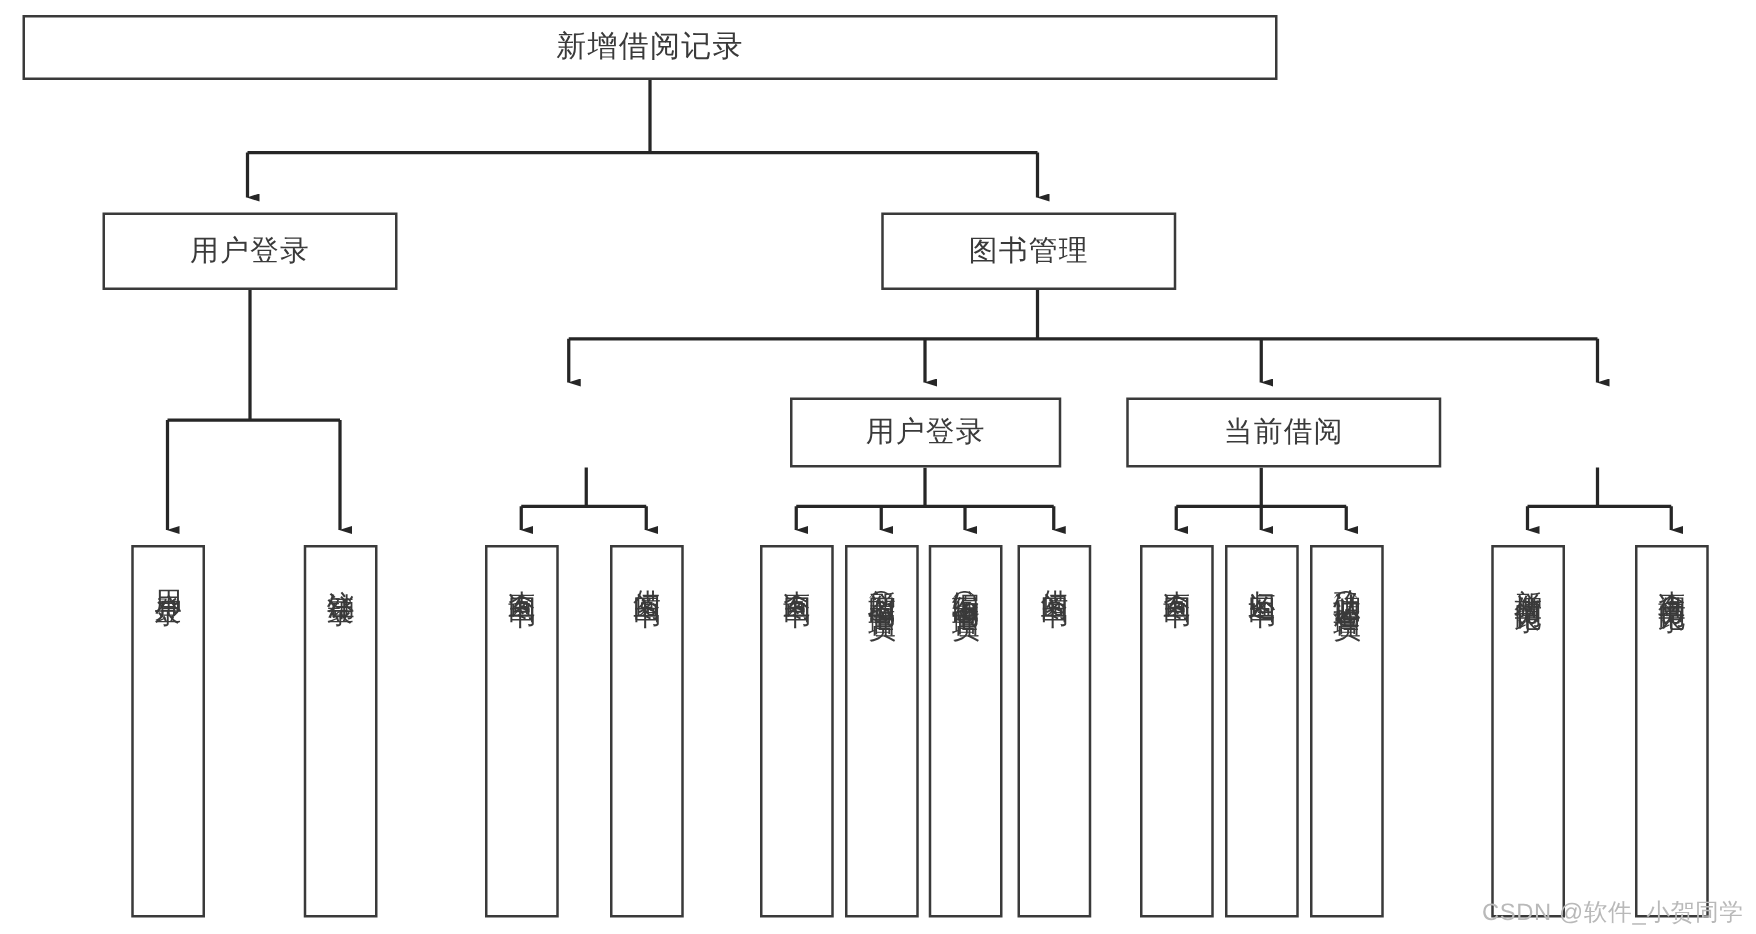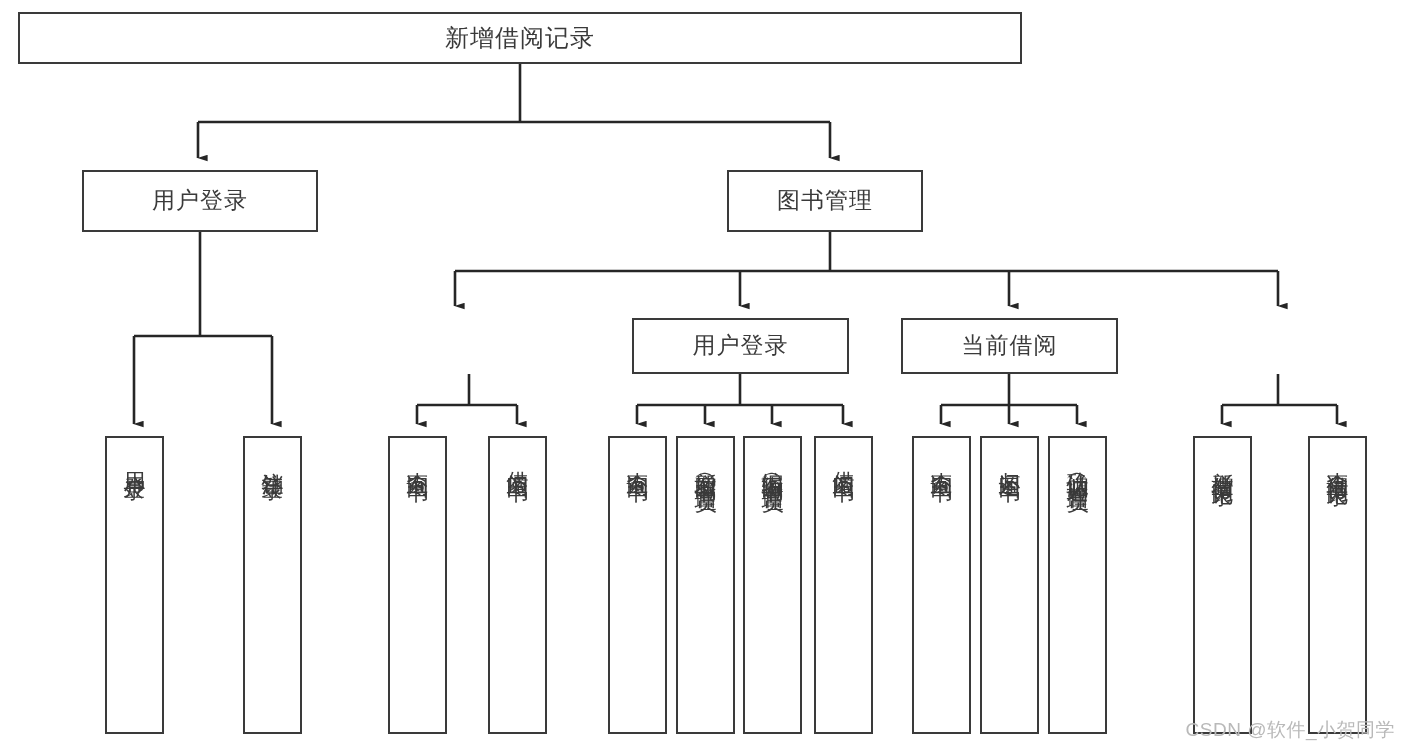--- a/index.html
+++ b/index.html
@@ -110,28 +110,28 @@
     </g>
   </svg>
 
   <div class="node h-node" id="n-root" style="left:18px;top:12px;width:1004px;height:52px;">
     <span class="lbl">新增借阅记录</span>
   </div>
 
   <div class="node h-node" style="left:82px;top:170px;width:236px;height:62px;">
     <span class="lbl">用户登录</span>
   </div>
-  <div class="node h-node" style="left:727px;top:170px;width:196px;height:62px;">
+  <div class="node h-node" style="left:705px;top:170px;width:236px;height:62px;">
     <span class="lbl">图书管理</span>
   </div>
 
   <div class="node h-node" style="left:632px;top:318px;width:217px;height:56px;">
     <span class="lbl">用户登录</span>
   </div>
-  <div class="node h-node" style="left:901px;top:318px;width:217px;height:56px;">
+  <div class="node h-node" style="left:901px;top:318px;width:252px;height:56px;">
     <span class="lbl">当前借阅</span>
   </div>
 
   <div class="node v-node" style="left:105px;top:436px;width:59px;height:298px;">
     <span class="lbl">用户登录</span>
   </div>
   <div class="node v-node" style="left:243px;top:436px;width:59px;height:298px;">
     <span class="lbl">注销登录</span>
   </div>
 

